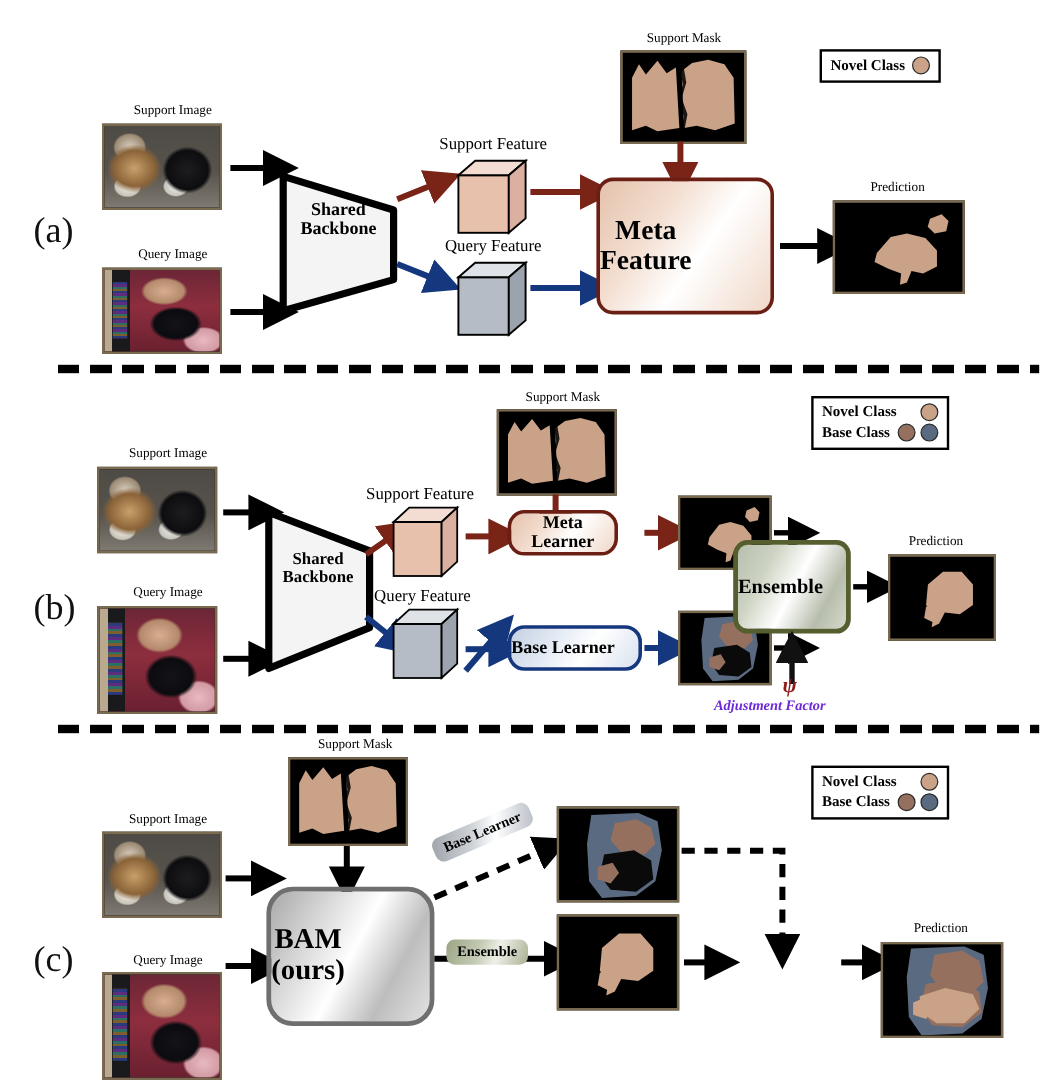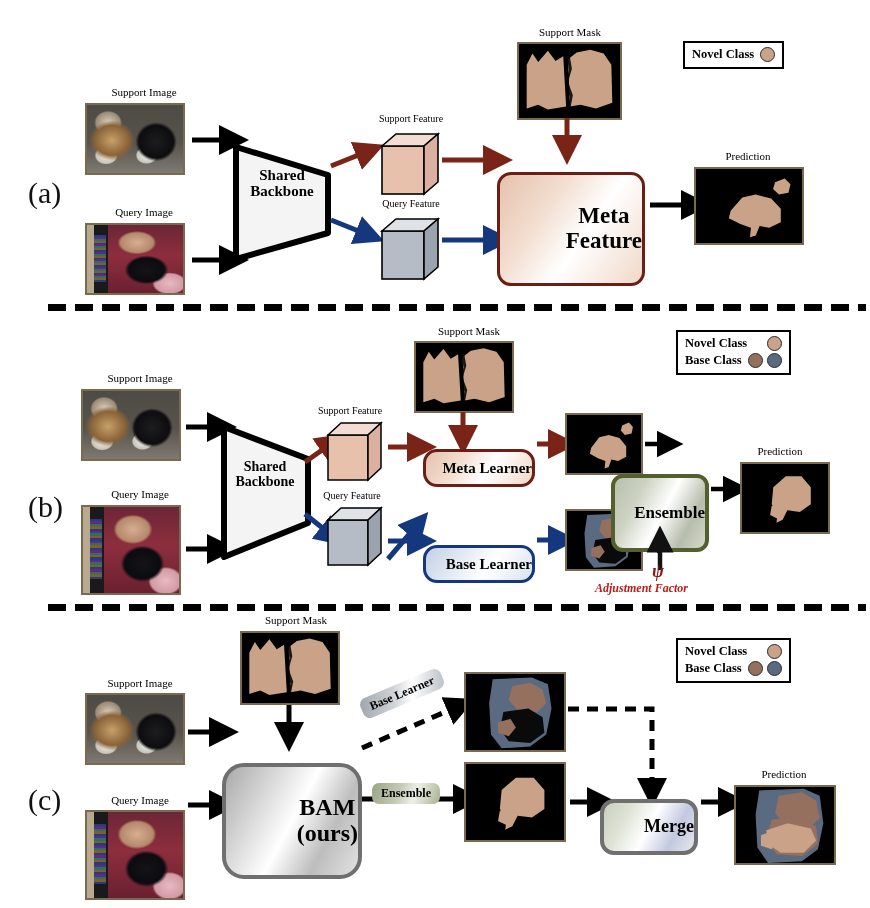--- a/index.html
+++ b/index.html
@@ -36,21 +36,21 @@
   
   .cap {
     position: absolute;
     font-family: "Liberation Serif", "DejaVu Serif", serif;
     font-weight: normal;
     font-size: 11px;
     color: #000;
     white-space: nowrap;
     text-align: center;
   }
-  .cap.sm { font-size: 10px; }
+  .cap.sm { font-size: 14px; }
 
   
   .photo {
     position: absolute;
     border: 2px solid #7a6a4f;
     overflow: hidden;
     background: #222;
   }
   .photo .ph-inner { position: absolute; inset: 0; }
 
@@ -101,27 +101,26 @@
     font-family: "Liberation Serif","DejaVu Serif",serif;
     font-weight: bold; color: #000; line-height: 1.05;
     white-space: nowrap;
   }
 
   .cube { position: absolute; }
   .cube svg { display: block; overflow: visible; }
 
   .rbox {
     position: absolute;
-    display: flex; align-items: center; justify-content: flex-end;
+    display: flex; align-items: center; justify-content: flex-start;
     text-align: center;
     font-family: "Liberation Serif","DejaVu Serif",serif;
     font-weight: bold;
     color: #000;
     line-height: 1.08;
-    margin-top: 24px;
   }
   .rbox-meta {
     border: 3px solid #6b1f14;
     border-radius: 14px;
     background: linear-gradient(125deg, #e4c2ac 0%, #f3ded0 32%, #ffffff 58%, #f0d8c8 100%);
   }
   .rbox-base {
     border: 3px solid #15377d;
     border-radius: 14px;
     background: linear-gradient(125deg, #c3cfe2 0%, #e6ecf5 35%, #ffffff 60%, #d9e2ef 100%);
@@ -175,21 +174,21 @@
   .psi {
     position: absolute;
     font-family: "Liberation Serif","DejaVu Serif",serif;
     font-weight: bold; font-style: italic; font-size: 18px;
     color: #8b1a1a;
   }
   .adjlabel {
     position: absolute;
     font-family: "Liberation Serif","DejaVu Serif",serif;
     font-weight: bold; font-style: italic; font-size: 12px;
-    color: #b91c1c; white-space: nowrap;
+    color: #6d28d9; white-space: nowrap;
   }
 </style>
 </head>
 <body>
 
 <div class="panel" id="panel-a">
 
   <div class="panel-label" style="left:28px; top:176px;">(a)</div>
 
   <div class="cap" style="left:85px; top:86px; width:118px;">Support Image</div>
@@ -442,21 +441,21 @@
     <svg width="36" height="40">
         <line x1="0" y1="34" x2="24" y2="6" stroke="#15377d" stroke-width="5" marker-end="url(#mB_b)"></line>
       </svg>
   </div>
   <div class="arrow" style="left:388px; top:228px;">
     <svg width="36" height="16">
         <line x1="0" y1="8" x2="24" y2="8" stroke="#15377d" stroke-width="5" marker-end="url(#mB_b)"></line>
       </svg>
   </div>
 
-  <div class="rbox rbox-meta" style="left:423px; top:120px; width:112px; height:38px; font-size:15px;">Meta Learner</div>
+  <div class="rbox rbox-meta" style="left:423px; top:120px; width:92px; height:38px; font-size:15px;">Meta Learner</div>
 
   <div class="rbox rbox-base" style="left:423px; top:216px; width:112px; height:38px; font-size:15px;">Base Learner</div>
 
   <div class="arrow" style="left:537px; top:131px;">
     <svg width="28" height="16">
         <line x1="0" y1="8" x2="16" y2="8" stroke="#7a2418" stroke-width="5" marker-end="url(#mB_r)"></line>
       </svg>
   </div>
   <div class="arrow" style="left:537px; top:227px;">
     <svg width="28" height="16">
@@ -636,21 +635,20 @@
       <path d="M38,54 L50,50 L56,62 L48,72 L36,66 Z" fill="#c9a287"></path>
     </svg>
   </div>
 
   <div class="arrow" style="left:570px; top:189px;">
     <svg width="34" height="16">
         <line x1="0" y1="8" x2="22" y2="8" stroke="#000" stroke-width="5" marker-end="url(#hC1)"></line>
       </svg>
   </div>
 
-  <div class="rbox rbox-merge" style="left:600px; top:170px; width:98px; height:56px; font-size:18px;">Merge</div>
 
   <div class="arrow" style="left:701px; top:189px;">
     <svg width="34" height="16">
         <line x1="0" y1="8" x2="22" y2="8" stroke="#000" stroke-width="5" marker-end="url(#hC1)"></line>
       </svg>
   </div>
 
   <div class="cap" style="left:728px; top:163px; width:112px;">Prediction</div>
   <div class="maskbox" style="left:734px; top:180px; width:102px; height:80px;">
     <svg viewBox="0 0 110 88" preserveAspectRatio="none">

